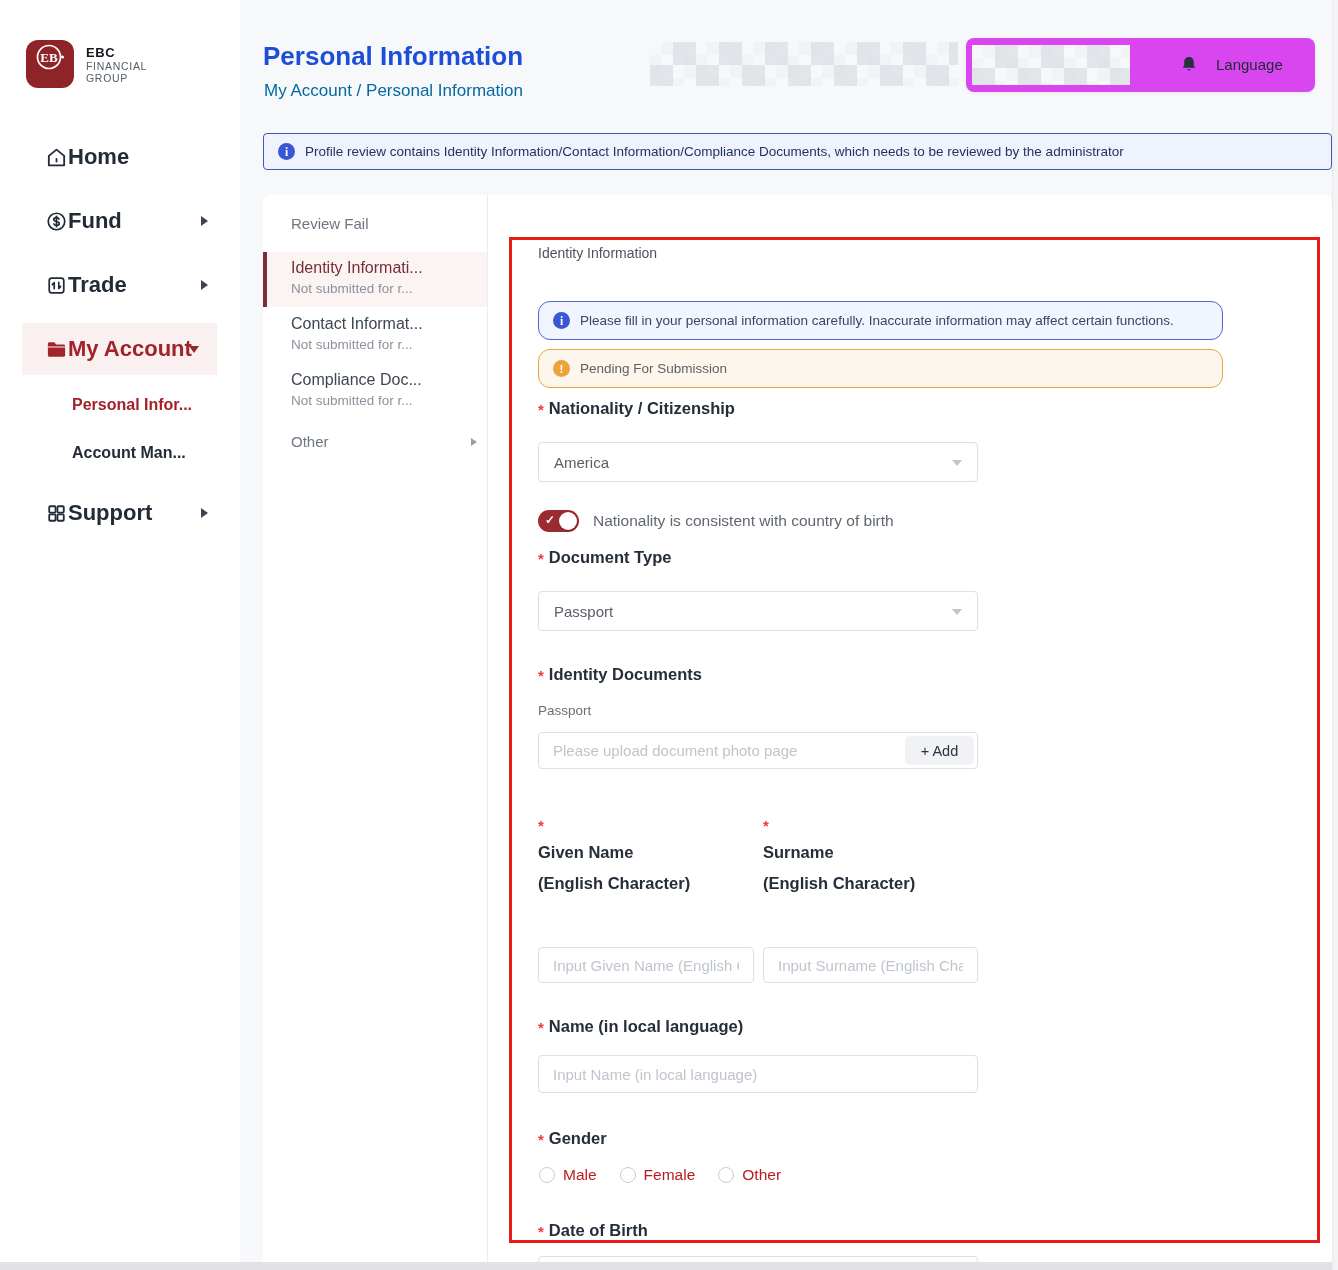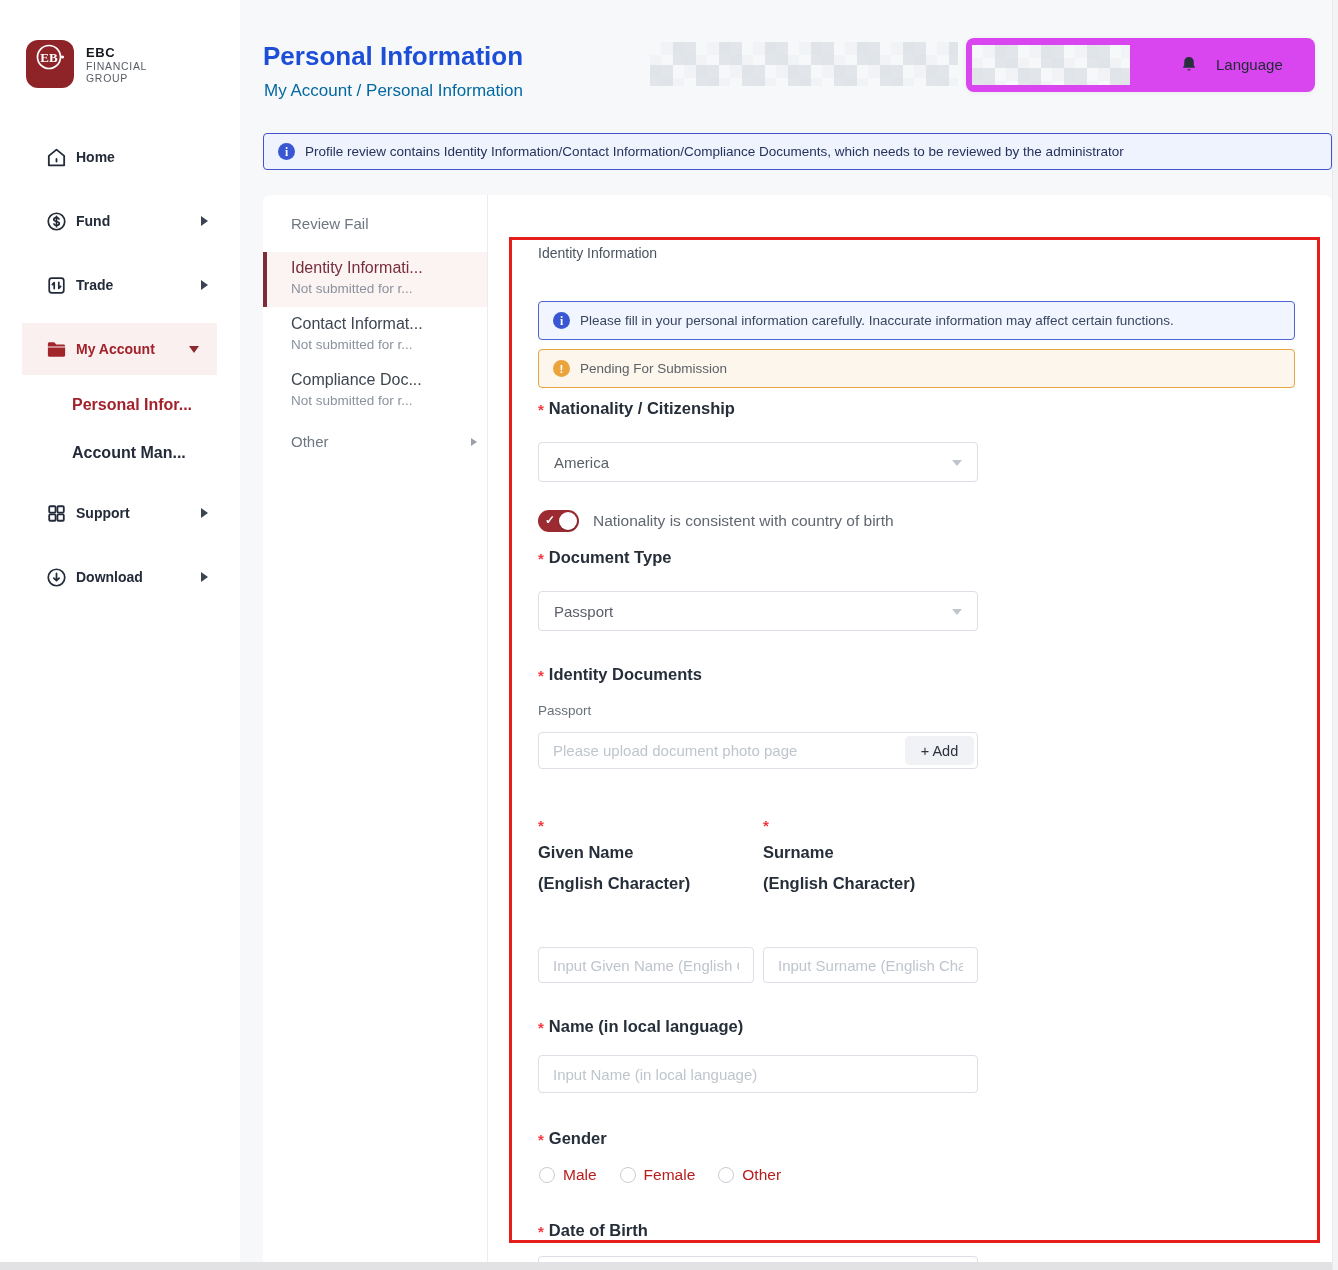--- a/index.html
+++ b/index.html
@@ -8,21 +8,21 @@
   .abs{position:absolute}
 
   
   .sidebar{position:absolute;left:0;top:0;width:240px;height:1270px;background:#fff;z-index:2}
   .logo-row{position:absolute;left:26px;top:40px;display:flex;align-items:center;gap:12px}
   .logo-badge{width:48px;height:48px;border-radius:12px;background:#8e2428;display:flex;align-items:flex-start;justify-content:center}
   .brand .l1{font-size:13px;font-weight:bold;color:#15181d;letter-spacing:.6px}
   .brand .l2,.brand .l3{font-size:10.5px;color:#565d66;letter-spacing:.7px}
   .nav-row{position:absolute;left:0;width:240px;height:64px;display:flex;align-items:center;cursor:pointer}
   .nav-row .ic{margin-left:44px;width:24px;height:24px;display:flex;align-items:center;justify-content:center}
-  .nav-row .lbl{margin-left:8px;font-size:14px;font-weight:bold;color:#232b39}
+  .nav-row .lbl{font-size:22px;font-weight:bold;color:#232b39}
   .nav-row .chev{position:absolute;right:32px;display:flex}
   .nav-row.active-pill{left:22px;width:195px;height:52px;border-radius:0;background:#fbf0f0}
   .nav-row.active-pill .ic{margin-left:22px}
   .nav-row.active-pill .lbl{color:#a2222b}
   .nav-sub{position:absolute;left:72px;height:48px;display:flex;align-items:center;font-size:16px;font-weight:bold;cursor:pointer}
   .nav-sub.red{color:#a2222b}
 
   
   .page-title{position:absolute;left:263px;top:41px;font-size:26px;font-weight:bold;color:#1d4ed8}
   .breadcrumb{position:absolute;left:264px;top:81px;font-size:17px;color:#0369a1}
@@ -50,21 +50,21 @@
   .subnav-header{position:absolute;left:28px;top:20px;font-size:15px;color:#6e7682}
   .subnav-item{position:absolute;left:0;width:224px;height:55px;padding:7px 10px 0 28px;cursor:pointer}
   .subnav-item .t{font-size:16px;color:#3e4651;white-space:nowrap;overflow:hidden}
   .subnav-item .s{font-size:13.5px;color:#8b929d;margin-top:4px;white-space:nowrap;overflow:hidden}
   .subnav-item.active{background:#fcf3f3;border-left:4px solid #7b2e38;padding-left:24px}
   .subnav-item.active .t{color:#762e38}
   .subnav-other{position:absolute;left:28px;top:238px;width:186px;display:flex;align-items:center;justify-content:space-between;font-size:15px;color:#6e7682;cursor:pointer}
 
   
   .form-title{position:absolute;left:275px;top:50px;font-size:14px;color:#4b545e}
-  .alert{position:absolute;left:275px;width:757px;height:39px;border-radius:4px;display:flex;align-items:center;gap:10px;padding:0 14px}
+  .alert{position:absolute;left:275px;width:685px;height:39px;border-radius:12px;display:flex;align-items:center;gap:10px;padding:0 14px}
   .alert.info{top:106px;background:#f0f5ff;border:1px solid #4e63d4}
   .alert.info .txt{font-size:13.5px;color:#3a4660}
   .alert.warn{top:154px;background:#fdf6ec;border:1px solid #e8a53f}
   .alert.warn .txt{font-size:13.5px;color:#5c6167}
 
   .flabel{position:absolute;left:275px;display:flex;gap:5px;font-size:16.5px;font-weight:bold;color:#262e39;line-height:22px}
   .req{color:#f2383c;font-weight:bold;font-size:15px;padding-top:2px}
   .control{position:absolute;background:#fff;border:1px solid #dcdfe6;border-radius:4px}
   .select{left:275px;width:440px;height:40px;display:flex;align-items:center;padding:0 15px;font-size:15px;color:#5a6068;cursor:pointer}
   .caret{position:absolute;right:15px;top:17px;width:0;height:0;border-left:5px solid transparent;border-right:5px solid transparent;border-top:6px solid #c0c4cc}
@@ -181,32 +181,20 @@
           <rect x="4.4" y="13" width="6.6" height="6.6" rx="1"></rect>
           <rect x="13" y="13" width="6.6" height="6.6" rx="1"></rect>
         </svg>
     </span>
     <span class="lbl">Support</span>
     <span class="chev">
         <span class="tri-right"></span>
       </span>
   </div>
 
-  <div class="nav-row" style="top:545px">
-    <span class="ic">
-      <svg width="23" height="23" viewBox="0 0 24 24" fill="none" stroke="#232b39" stroke-width="1.8" stroke-linecap="round" stroke-linejoin="round">
-          <circle cx="12" cy="12" r="8.6"></circle>
-          <path d="M12 7.8v7.2M9.2 12.6 12 15.3l2.8-2.7"></path>
-        </svg>
-    </span>
-    <span class="lbl">Download</span>
-    <span class="chev">
-        <span class="tri-right"></span>
-      </span>
-  </div>
 </div>
 
 <div class="page-title">Personal Information</div>
 <div class="breadcrumb">My Account / Personal Information</div>
 
 <div class="abs mosaic" style="left:650px;top:42px;width:308px;height:44px"></div>
 
 <div class="topbar-card">
   <div class="abs mosaic" style="left:6px;top:7px;width:158px;height:40px"></div>
   <div class="abs" style="left:212px;top:15px">

